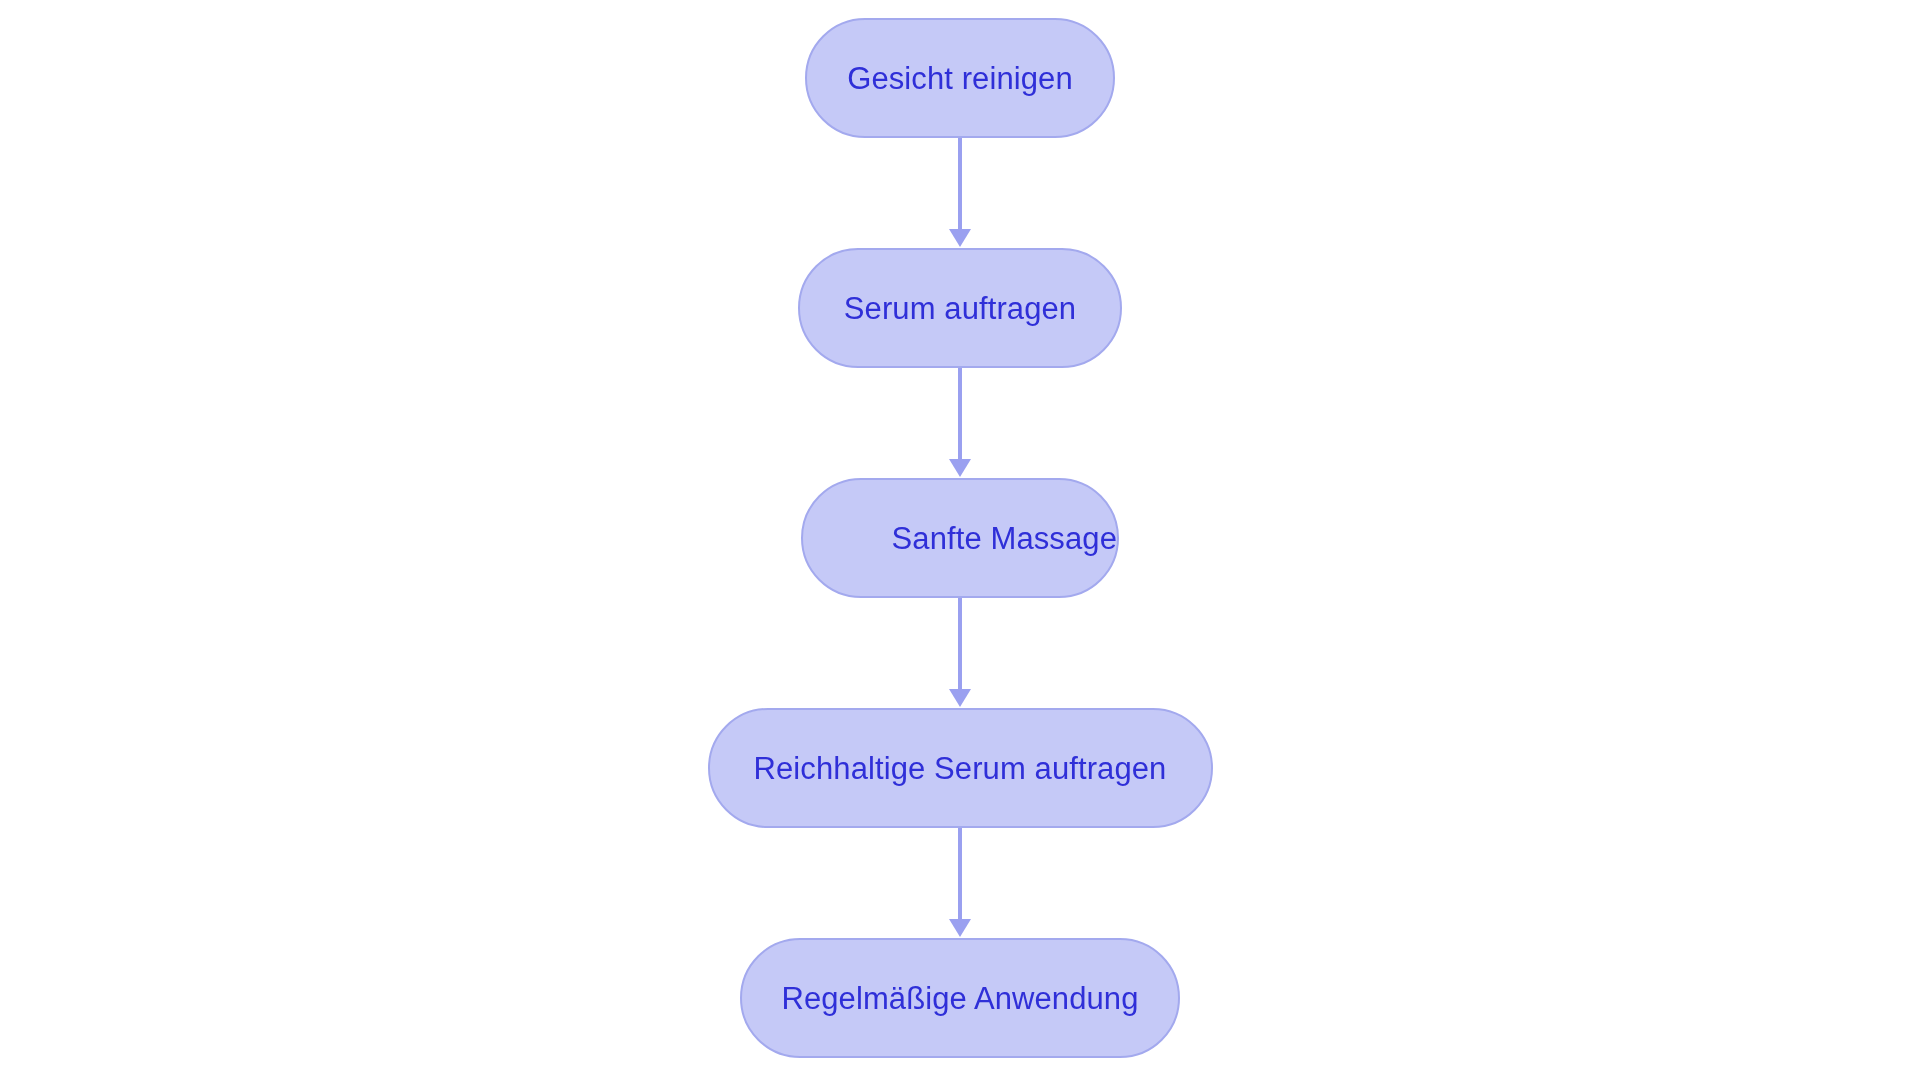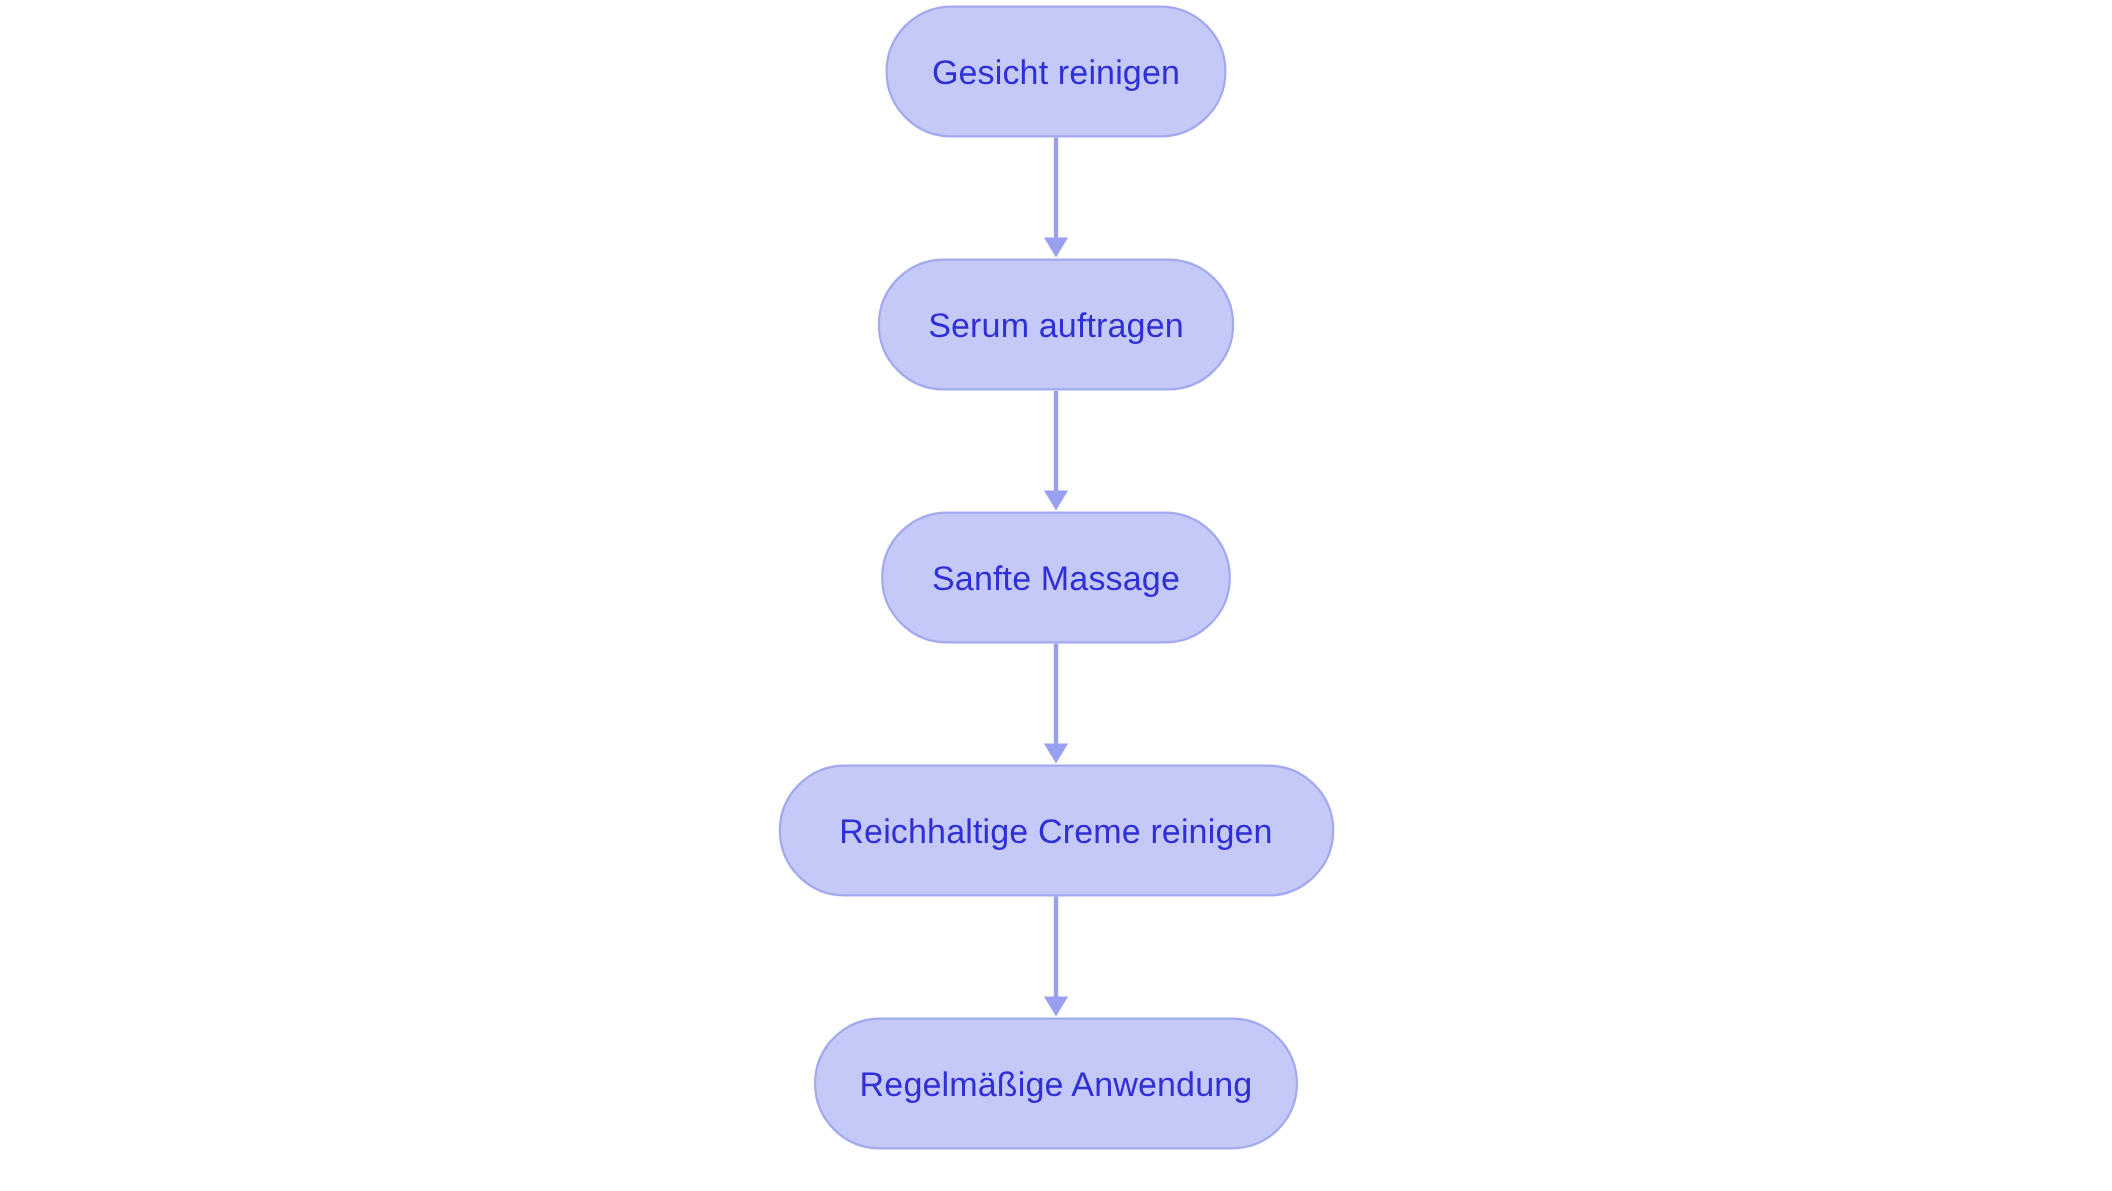--- a/index.html
+++ b/index.html
@@ -25,21 +25,21 @@
   .flow-column {
     position: absolute;
     left: 0;
     top: 0;
     width: 1920px;
     height: 1083px;
     display: flex;
     flex-direction: column;
     align-items: center;
     justify-content: flex-start;
-    padding-top: 5px;
+    padding-top: 18px;
     box-sizing: border-box;
   }
 
   .node {
     position: relative;
     height: 120px;
     box-sizing: border-box;
     background: #c5c9f7;
     border: 2px solid #a3a9ee;
     border-radius: 60px;
@@ -53,21 +53,21 @@
     font-size: 31px;
     line-height: 1;
     color: #2f2fd8;
     white-space: nowrap;
     letter-spacing: 0.1px;
     font-weight: 400;
   }
 
   .node-w1 { width: 310px; }
   .node-w2 { width: 324px; align-items: center; }
-  .node-w3 { width: 318px; }
+  .node-w3 { width: 318px; justify-content: flex-end; }
   .node-w4 { width: 505px; }
   .node-w5 { width: 440px; }
 
   .connector {
     position: relative;
     width: 40px;
     height: 110px;
     flex: 0 0 auto;
     display: flex;
     flex-direction: column;
@@ -116,21 +116,21 @@
     <div class="node node-w3">
       <span class="node-label">Sanfte Massage</span>
     </div>
 
     <div class="connector">
       <div class="connector-line"></div>
       <div class="connector-arrow"></div>
     </div>
 
     <div class="node node-w4">
-      <span class="node-label">Reichhaltige Creme reinigen</span>
+      <span class="node-label">Reichhaltige Serum auftragen</span>
     </div>
 
     <div class="connector">
       <div class="connector-line"></div>
       <div class="connector-arrow"></div>
     </div>
 
     <div class="node node-w5">
       <span class="node-label">Regelmäßige Anwendung</span>
     </div>

